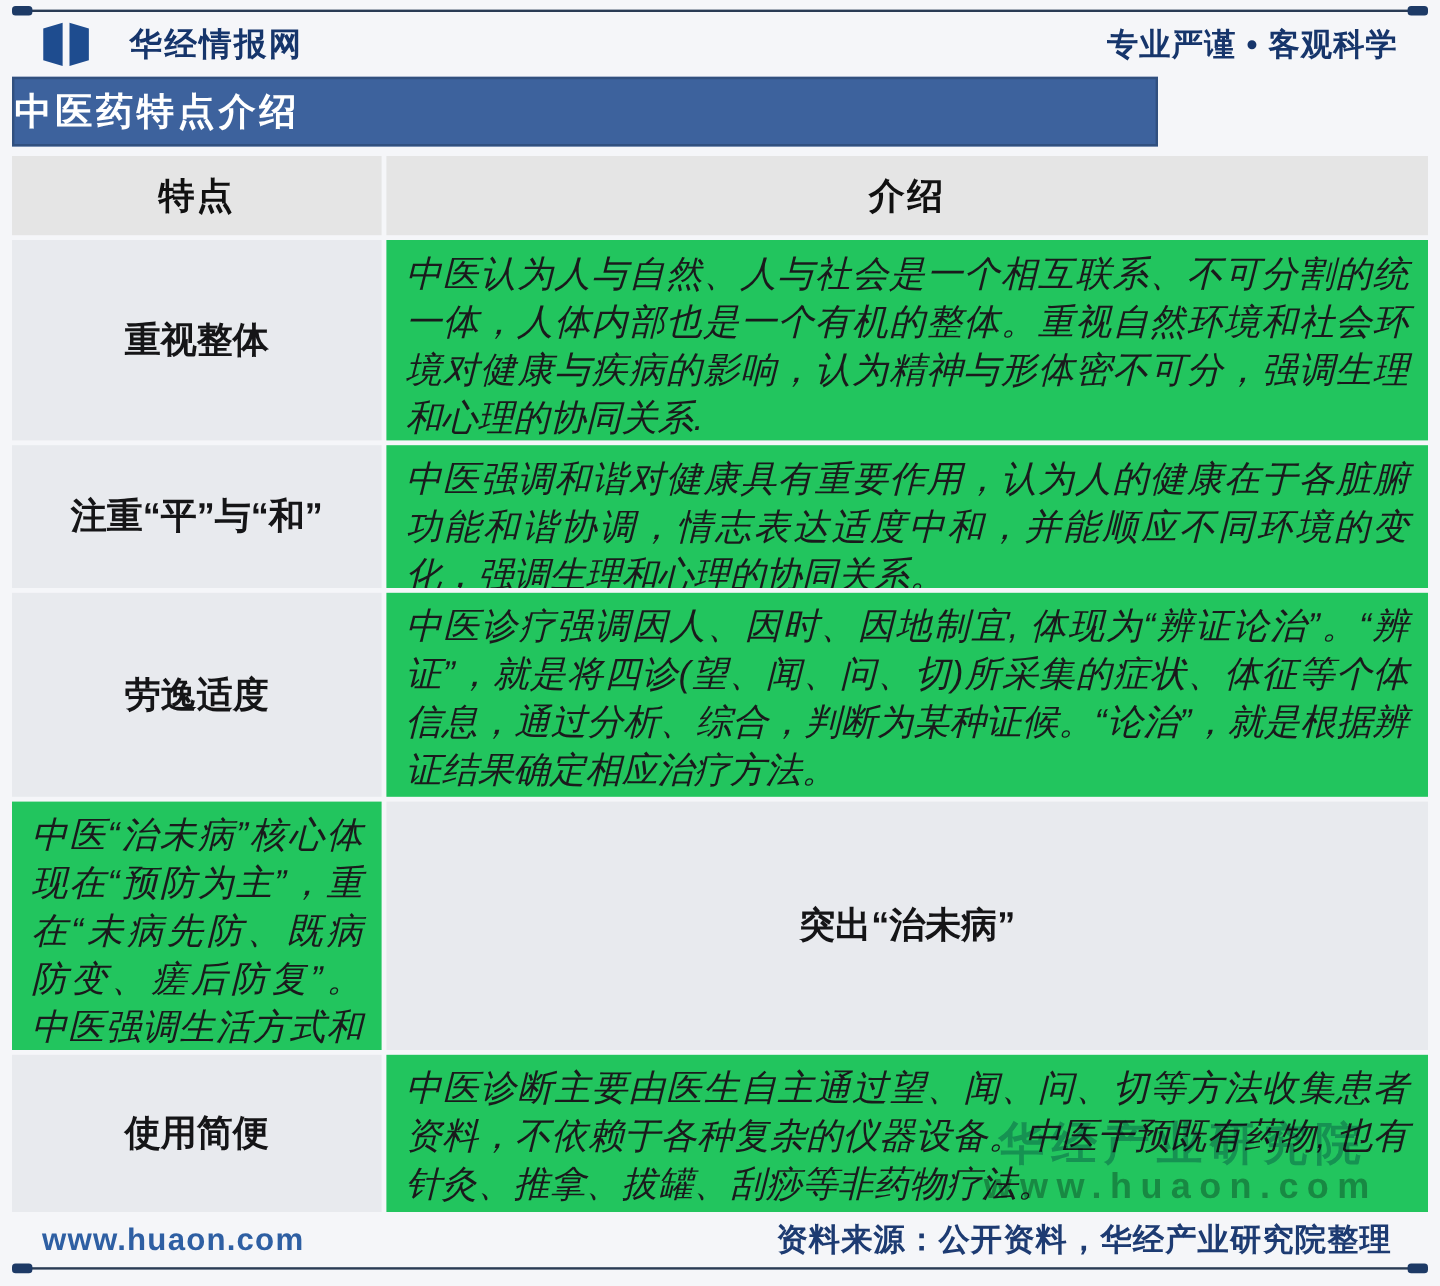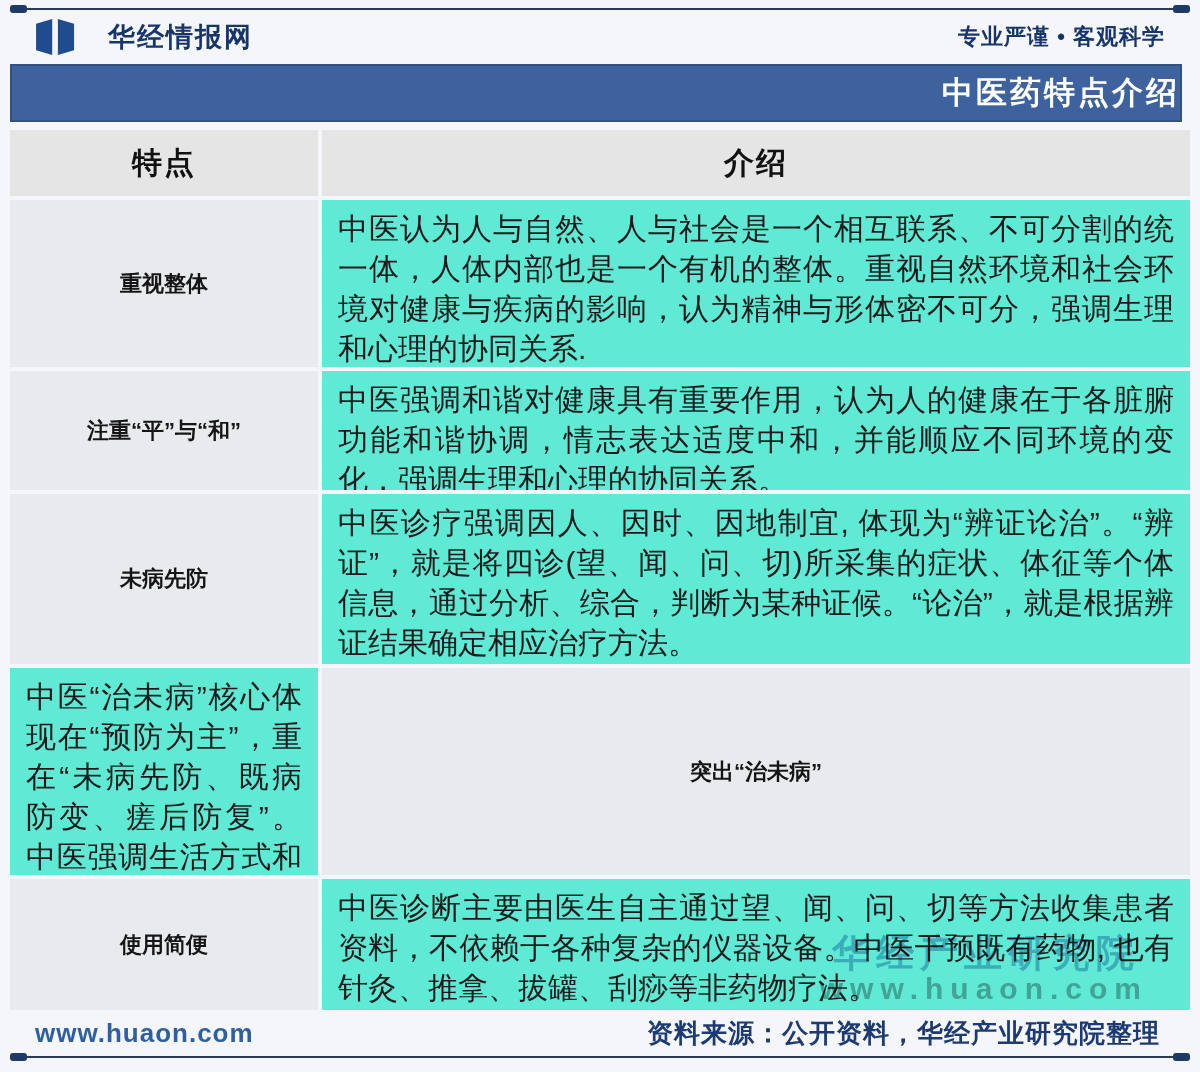--- a/index.html
+++ b/index.html
@@ -19,51 +19,51 @@
 
   
   .brand-row{
     position:absolute;top:14px;left:10px;right:10px;height:46px;
     display:flex;align-items:center;justify-content:space-between;
     padding:0 25px;box-sizing:border-box;
   }
   .brand{display:flex;align-items:center;gap:14px;}
   .brand-logo{width:42px;height:38px;display:block;}
   .brand-name{font-size:27px;font-weight:800;color:#16356b;letter-spacing:2px;margin-left:17px;}
-  .slogan{font-size:22px;font-weight:700;color:#16356b;letter-spacing:1px;margin-left:15px;}
+  .slogan{font-size:26px;font-weight:700;color:#16356b;letter-spacing:1px;margin-left:15px;}
 
   
   .title-bar{
-    position:absolute;top:64px;left:10px;width:1172px;height:58px;
+    position:absolute;top:64px;left:10px;width:955px;height:58px;
     background:#3d629d;border:2px solid #31507f;box-sizing:border-box;
-    display:flex;align-items:center;justify-content:flex-end;
+    display:flex;align-items:center;justify-content:flex-start;
   }
   .title-bar .title{color:#ffffff;font-size:31px;font-weight:700;letter-spacing:3px;}
 
   
   .table{
     position:absolute;top:130px;left:10px;width:1180px;
     display:grid;
     grid-template-columns:308px 1fr;
     grid-template-rows:66px 167px 119px 170px 207px 131px;
     gap:4px;background:transparent;
   }
   .cell{box-sizing:border-box;overflow:hidden;}
   .cell.head{
     background:#e5e5e5;display:flex;align-items:center;justify-content:center;
     font-size:30px;font-weight:700;color:#111;letter-spacing:2px;
   }
   .cell.label{
     background:#e8eaee;display:flex;align-items:center;justify-content:center;
-    font-size:22px;font-weight:600;color:#151517;text-align:center;
+    font-size:30px;font-weight:600;color:#151517;text-align:center;
   }
   .cell.body{
-    background:#5eead4;padding:9px 16px 0 16px;
+    background:#22c55e;padding:9px 16px 0 16px;
     font-size:30px;line-height:40px;color:#1a1a1c;
-    text-align:justify;text-justify:inter-character;
+    text-align:justify;text-justify:inter-character;font-style:italic;
   }
 
   
   .wm{position:absolute;pointer-events:none;mix-blend-mode:multiply;white-space:nowrap;}
   .wm1{top:928px;right:60px;font-size:38px;font-weight:700;letter-spacing:6px;color:#9fbdde;}
   .wm2{top:972px;right:52px;font-size:30px;font-weight:700;letter-spacing:7px;color:#b2b2b6;}
 
   
   .footer{
     position:absolute;top:1012px;left:10px;right:10px;height:42px;
@@ -99,21 +99,21 @@
 <div class="table">
   <div class="cell head">特点</div>
   <div class="cell head">介绍</div>
 
   <div class="cell label">重视整体</div>
   <div class="cell body">中医认为人与自然、人与社会是一个相互联系、不可分割的统一体，人体内部也是一个有机的整体。重视自然环境和社会环境对健康与疾病的影响，认为精神与形体密不可分，强调生理和心理的协同关系.</div>
 
   <div class="cell label">注重“平”与“和”</div>
   <div class="cell body">中医强调和谐对健康具有重要作用，认为人的健康在于各脏腑功能和谐协调，情志表达适度中和，并能顺应不同环境的变化，强调生理和心理的协同关系。</div>
 
-  <div class="cell label">未病先防</div>
+  <div class="cell label">劳逸适度</div>
   <div class="cell body">中医诊疗强调因人、因时、因地制宜, 体现为“辨证论治”。“辨证”，就是将四诊(望、闻、问、切)所采集的症状、体征等个体信息，通过分析、综合，判断为某种证候。“论治”，就是根据辨证结果确定相应治疗方法。</div>
 
   <div class="cell body">中医“治未病”核心体现在“预防为主”，重在“未病先防、既病防变、瘥后防复”。中医强调生活方式和健康有着密切关系，主张以养生为要务，认为可通过情志调摄、劳逸适度、膳食合理、起居有常等，也可根据不同体质或状态给予适当干预。</div>
   <div class="cell label">突出“治未病”</div>
 
   <div class="cell label">使用简便</div>
   <div class="cell body">中医诊断主要由医生自主通过望、闻、问、切等方法收集患者资料，不依赖于各种复杂的仪器设备。中医干预既有药物, 也有针灸、推拿、拔罐、刮痧等非药物疗法。</div>
 </div>
 
 <div class="wm wm1">华经产业研究院</div>

